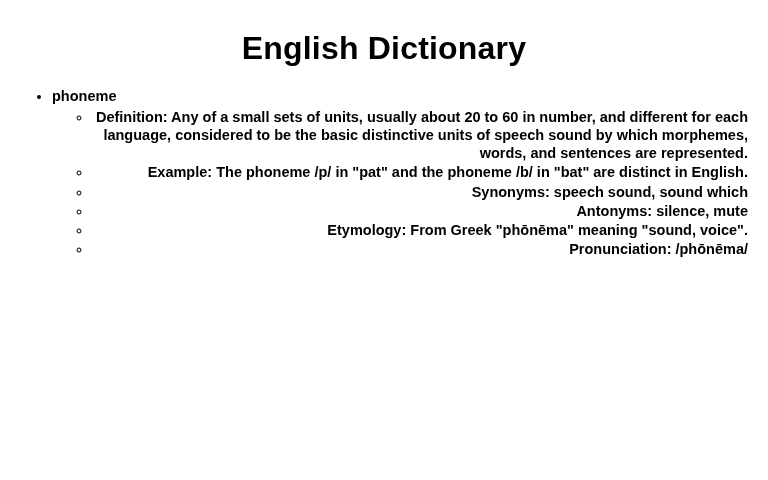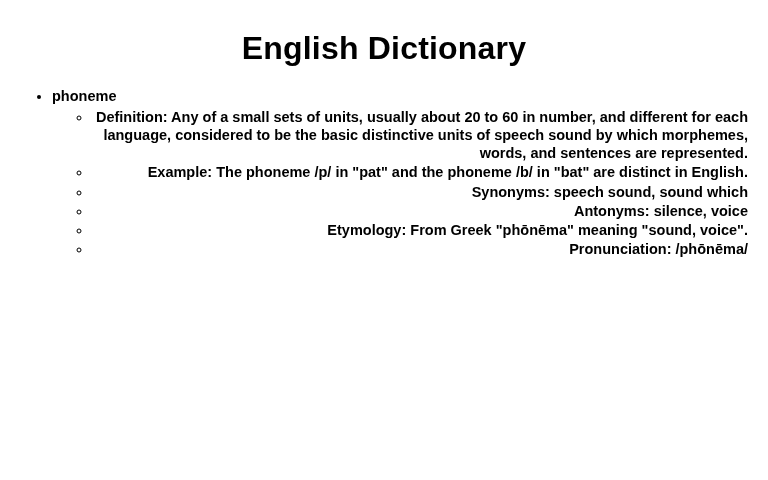--- a/index.html
+++ b/index.html
@@ -68,21 +68,21 @@
         <li>
           <span class="detail-text">Definition: Any of a small sets of units, usually about 20 to 60 in number, and different for each language, considered to be the basic distinctive units of speech sound by which morphemes, words, and sentences are represented.</span>
         </li>
         <li>
           <span class="detail-text">Example: The phoneme /p/ in "pat" and the phoneme /b/ in "bat" are distinct in English.</span>
         </li>
         <li>
           <span class="detail-text">Synonyms: speech sound, sound which</span>
         </li>
         <li>
-          <span class="detail-text">Antonyms: silence, voice</span>
+          <span class="detail-text">Antonyms: silence, mute</span>
         </li>
         <li>
           <span class="detail-text">Etymology: From Greek "phōnēma" meaning "sound, voice".</span>
         </li>
         <li>
           <span class="detail-text">Pronunciation: /phōnēma/</span>
         </li>
       </ul>
     </li>
   </ul>

